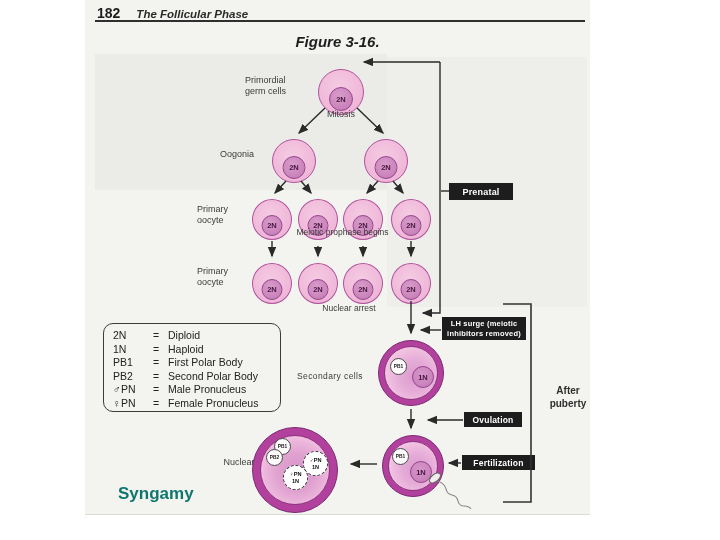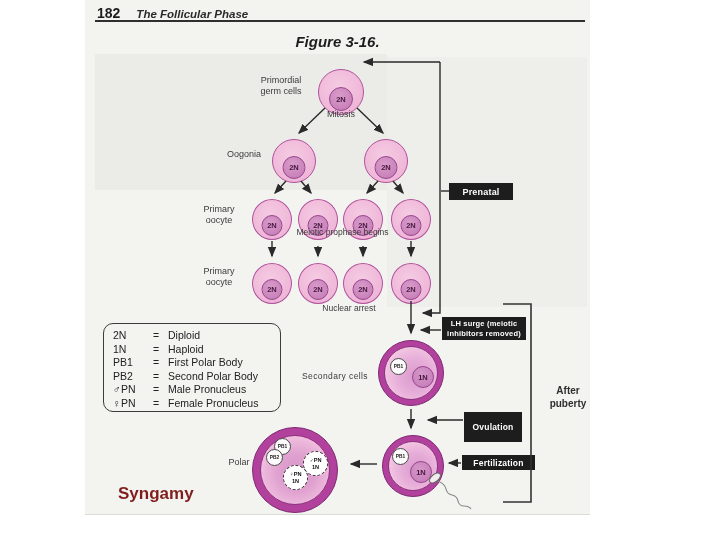--- a/index.html
+++ b/index.html
@@ -10,21 +10,21 @@
   .patch{position:absolute;background:#ebebe8;}
   .page-header{position:absolute;left:12px;top:5px;display:flex;align-items:baseline;gap:16px;color:#1c1c1c;}
   .pageno{font-size:14px;font-weight:bold;}
   .ptitle{font-size:11.5px;font-weight:bold;font-style:italic;color:#2a2a2a;}
   .rule{position:absolute;left:10px;top:20px;width:490px;height:2px;background:#2f2f2f;}
   .fig-title{position:absolute;left:0;top:33px;width:505px;display:flex;justify-content:center;
              align-items:baseline;gap:8px;color:#1e1e1e;}
   .fig-label{font-size:15px;font-weight:bold;font-style:italic;}
   .fig-name{font-size:15px;}
   .lbl{position:absolute;font-size:9px;color:#3b3b3b;line-height:1.2;}
-  .c{text-align:center;} .r{text-align:center;}
+  .c{text-align:center;} .r{text-align:left;}
   .callout{position:absolute;background:#1d1d1d;color:#fff;font-weight:bold;
            display:flex;flex-direction:column;align-items:center;justify-content:center;
            text-align:center;letter-spacing:.2px;}
   .scell{position:absolute;border-radius:50%;
          background:radial-gradient(circle at 45% 38%,#f5cbe2 0%,#efb6d8 70%,#ecaed3 100%);
          border:1.5px solid #b0519c;box-sizing:border-box;}
   .snuc{position:absolute;left:50%;transform:translateX(-50%);border-radius:50%;
         background:radial-gradient(circle at 42% 35%,#d99cca 0%,#c77fb8 80%);
         border:1.5px solid #96458e;box-sizing:border-box;
         display:flex;align-items:center;justify-content:center;
@@ -42,21 +42,21 @@
       box-sizing:border-box;display:flex;align-items:center;justify-content:center;
       font-size:4.8px;font-weight:bold;color:#222;}
   .pn{position:absolute;background:#fff;border:1px dashed #333;border-radius:50%;
       box-sizing:border-box;display:flex;flex-direction:column;align-items:center;justify-content:center;
       font-size:5.6px;font-weight:bold;color:#111;line-height:1.1;}
   .legend{position:absolute;left:18px;top:323px;width:178px;height:89px;border:1.5px solid #3c3c3c;
           border-radius:10px;box-sizing:border-box;padding:5px 4px 0 9px;color:#222;}
   .legend-row{display:grid;grid-template-columns:40px 15px auto;font-size:10.5px;line-height:13.6px;}
   .after-pub{position:absolute;left:454px;top:385px;width:58px;text-align:center;
              font-size:10px;font-weight:bold;color:#2e2e2e;line-height:1.25;}
-  .syngamy{position:absolute;left:33px;top:484px;font-size:17px;font-weight:bold;color:#7f1d1d;}
+  .syngamy{position:absolute;left:33px;top:484px;font-size:17px;font-weight:bold;color:#0f766e;}
   .overlay{position:absolute;left:0;top:0;z-index:5;pointer-events:none;}
   .cellz{z-index:2;} .lblz{z-index:4;}
 </style>
 </head>
 <body>
 
 <div class="slide">
   <div class="scan">
 
     <div class="patch" style="left:10px;top:54px;width:292px;height:136px;"></div>
@@ -213,28 +213,28 @@
       <span style="display:block;">Primary</span>
       <span style="display:block;">oocyte</span>
     </div>
     <div class="lbl r lblz" style="left:112px;top:266px;width:44px;">
       <span style="display:block;">Primary</span>
       <span style="display:block;">oocyte</span>
     </div>
     <div class="lbl c lblz" style="left:200px;top:227px;width:115px;font-size:8.5px;">Meiotic prophase begins</div>
     <div class="lbl c lblz" style="left:214px;top:303px;width:100px;font-size:8.5px;">Nuclear arrest</div>
     <div class="lbl r lblz" style="left:212px;top:371px;width:76px;font-size:8.5px;letter-spacing:.4px;">Secondary cells</div>
-    <div class="lbl c lblz" style="left:130px;top:457px;width:48px;">Polar</div>
+    <div class="lbl c lblz" style="left:130px;top:457px;width:48px;">Nuclear</div>
 
     <div class="callout" style="left:364px;top:183px;width:64px;height:17px;font-size:9px;">Prenatal</div>
     <div class="callout" style="left:357px;top:317px;width:84px;height:23px;font-size:7.5px;line-height:1.3;">
       <span>LH surge (meiotic</span>
       <span>inhibitors removed)</span>
     </div>
-    <div class="callout" style="left:379px;top:412px;width:58px;height:30px;font-size:8.5px;">Ovulation</div>
+    <div class="callout" style="left:379px;top:412px;width:58px;height:15px;font-size:8.5px;">Ovulation</div>
     <div class="callout" style="left:377px;top:455px;width:73px;height:15px;font-size:8.5px;">Fertilization</div>
 
     <div class="after-pub">
       <span style="display:block;">After</span>
       <span style="display:block;">puberty</span>
     </div>
 
     <div class="legend lblz">
       <div class="legend-row">
         <span>2N</span>

